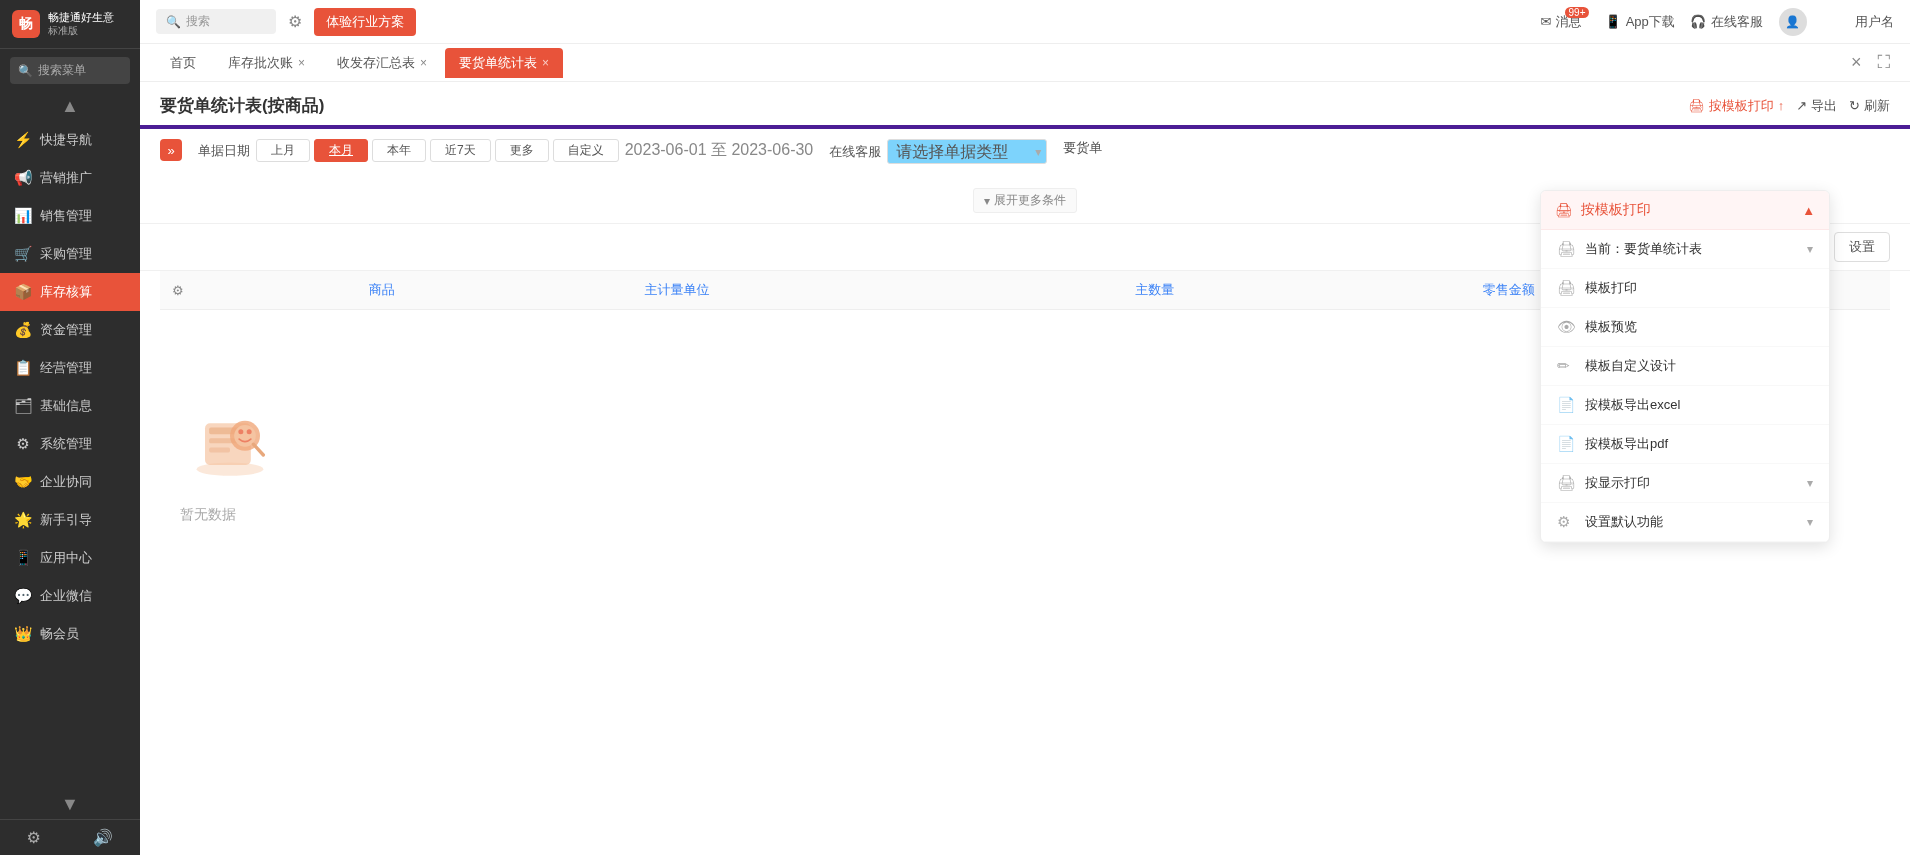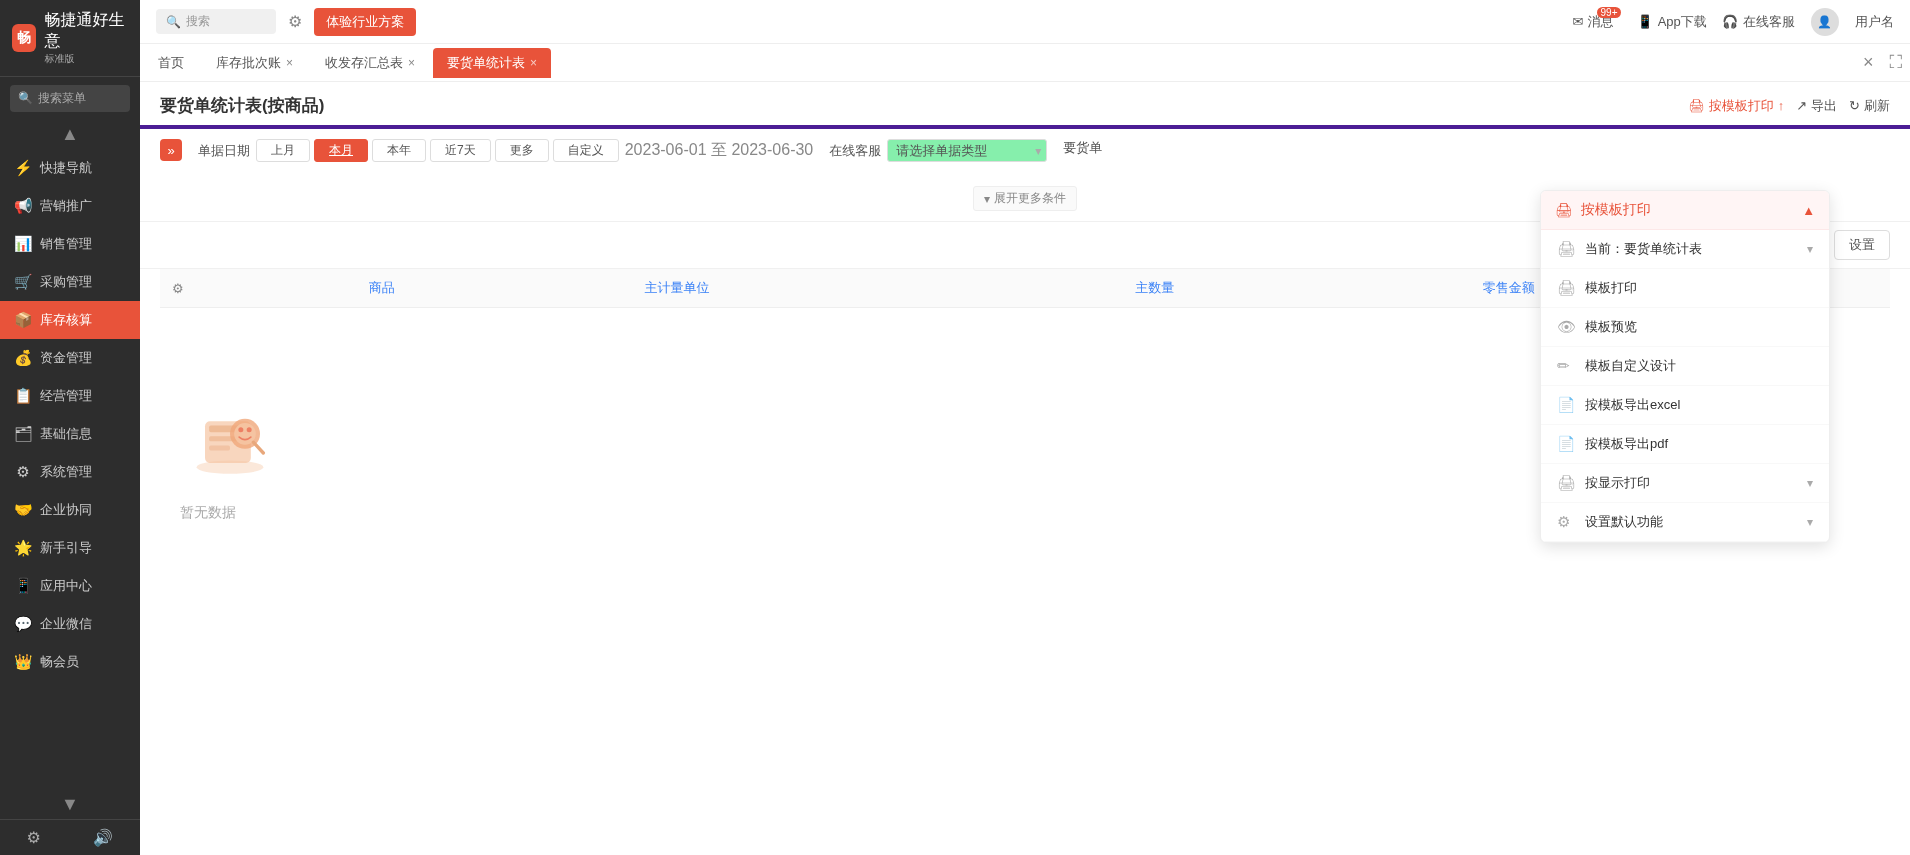--- a/index.html
+++ b/index.html
@@ -23,21 +23,21 @@
       border-bottom: 1px solid #444;
       gap: 8px;
     }
     .sidebar-logo-icon {
       width: 28px; height: 28px;
       background: #e8533a;
       border-radius: 6px;
       display: flex; align-items: center; justify-content: center;
       color: white; font-weight: bold; font-size: 14px;
     }
-    .sidebar-logo-text { font-size: 16px; color: #fff; line-height: 1.3; }
+    .sidebar-logo-text { font-size: 11px; color: #fff; line-height: 1.3; }
     .sidebar-logo-tag { font-size: 10px; color: #aaa; }
     .sidebar-search {
       margin: 8px 10px;
       background: #444;
       border-radius: 4px;
       padding: 5px 8px;
       color: #aaa;
       font-size: 12px;
       display: flex; align-items: center; gap: 5px;
       cursor: pointer;
@@ -132,28 +132,28 @@
       top: -6px;
       right: -8px;
     }
     .topbar-avatar {
       width: 28px; height: 28px;
       background: #ddd;
       border-radius: 50%;
       display: flex; align-items: center; justify-content: center;
       font-size: 12px; color: #888;
     }
-    .topbar-username { color: #555; font-size: 13px; }
+    .topbar-username { color: #555; font-size: 13px; margin-left: 32px; }
 
     
     .tabs-bar {
       background: #fff;
       display: flex;
       align-items: center;
-      padding: 0 4px;
+      padding: 0 16px;
       border-bottom: 1px solid #eee;
       height: 38px;
       gap: 4px;
       position: relative;
     }
     .tab-item {
       display: flex;
       align-items: center;
       gap: 5px;
       padding: 6px 14px;
@@ -287,23 +287,23 @@
       background: #e8533a;
       color: #ffffff;
       border-color: #e8533a;
       text-decoration: underline;
     }
     .filter-date-range { color: #888; font-size: 16px; }
     .filter-select {
       border: 1px solid #ddd;
       border-radius: 3px;
       padding: 3px 24px 3px 8px;
-      font-size: 13px;
+      font-size: 16px;
       color: #555;
-      background: #86efac;
+      background: #7dd3fc;
       cursor: pointer;
       min-width: 160px;
       appearance: none;
       position: relative;
     }
     .select-wrapper {
       position: relative;
       display: inline-block;
     }
     .select-wrapper::after {

